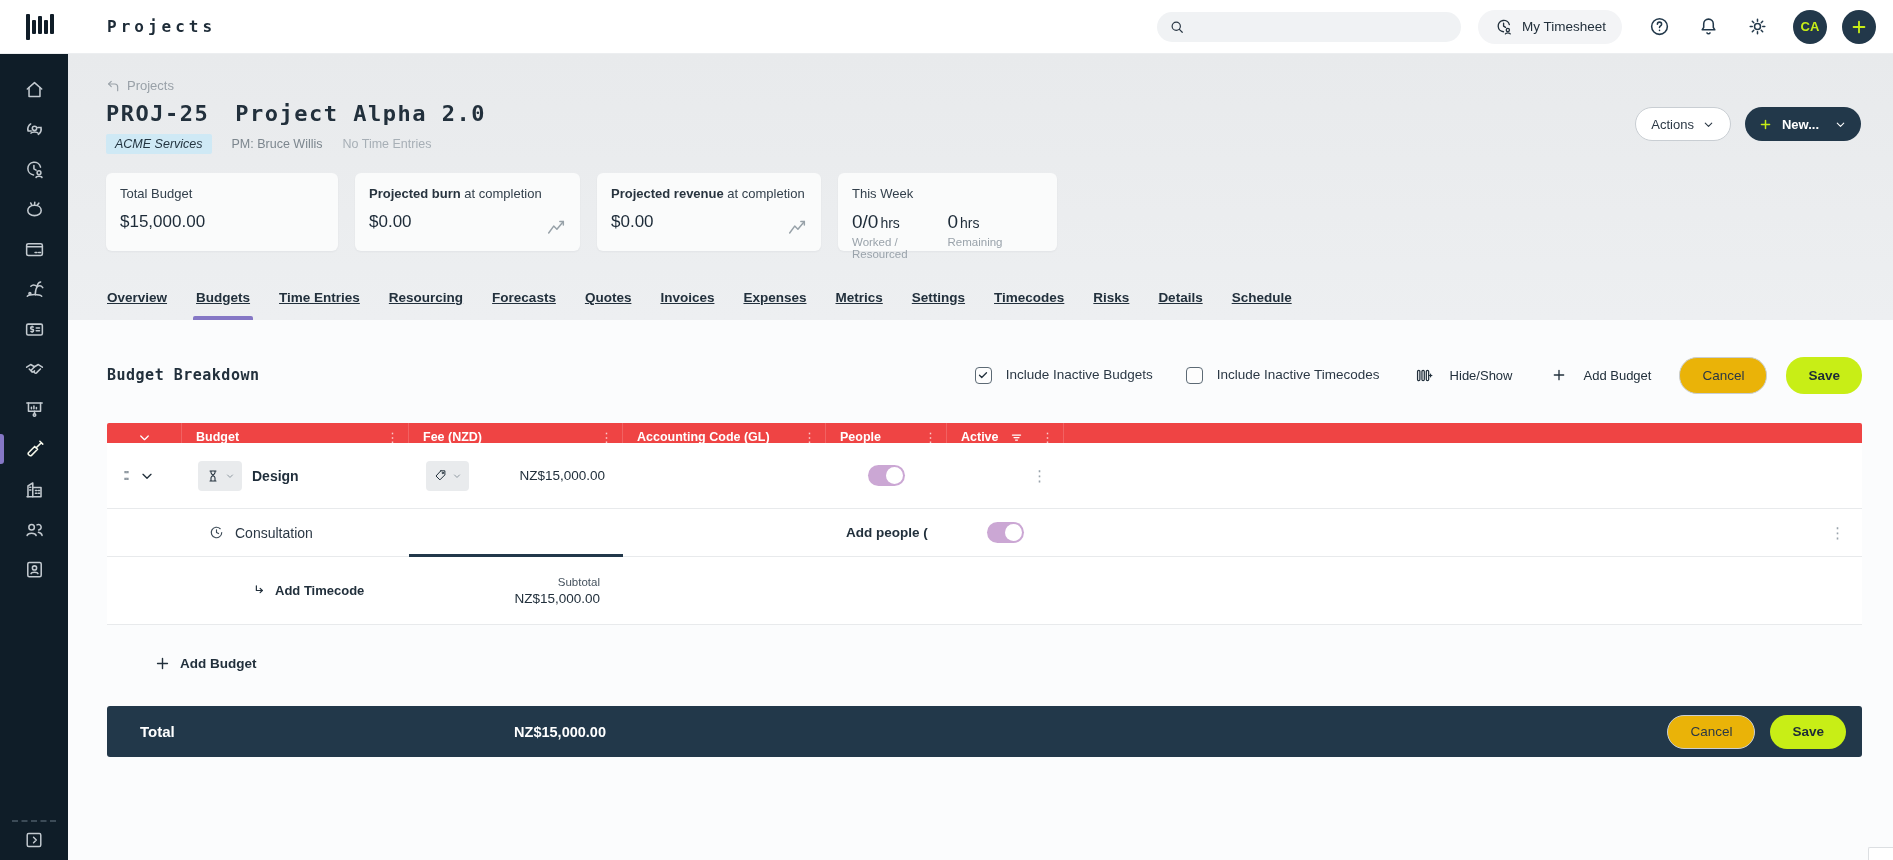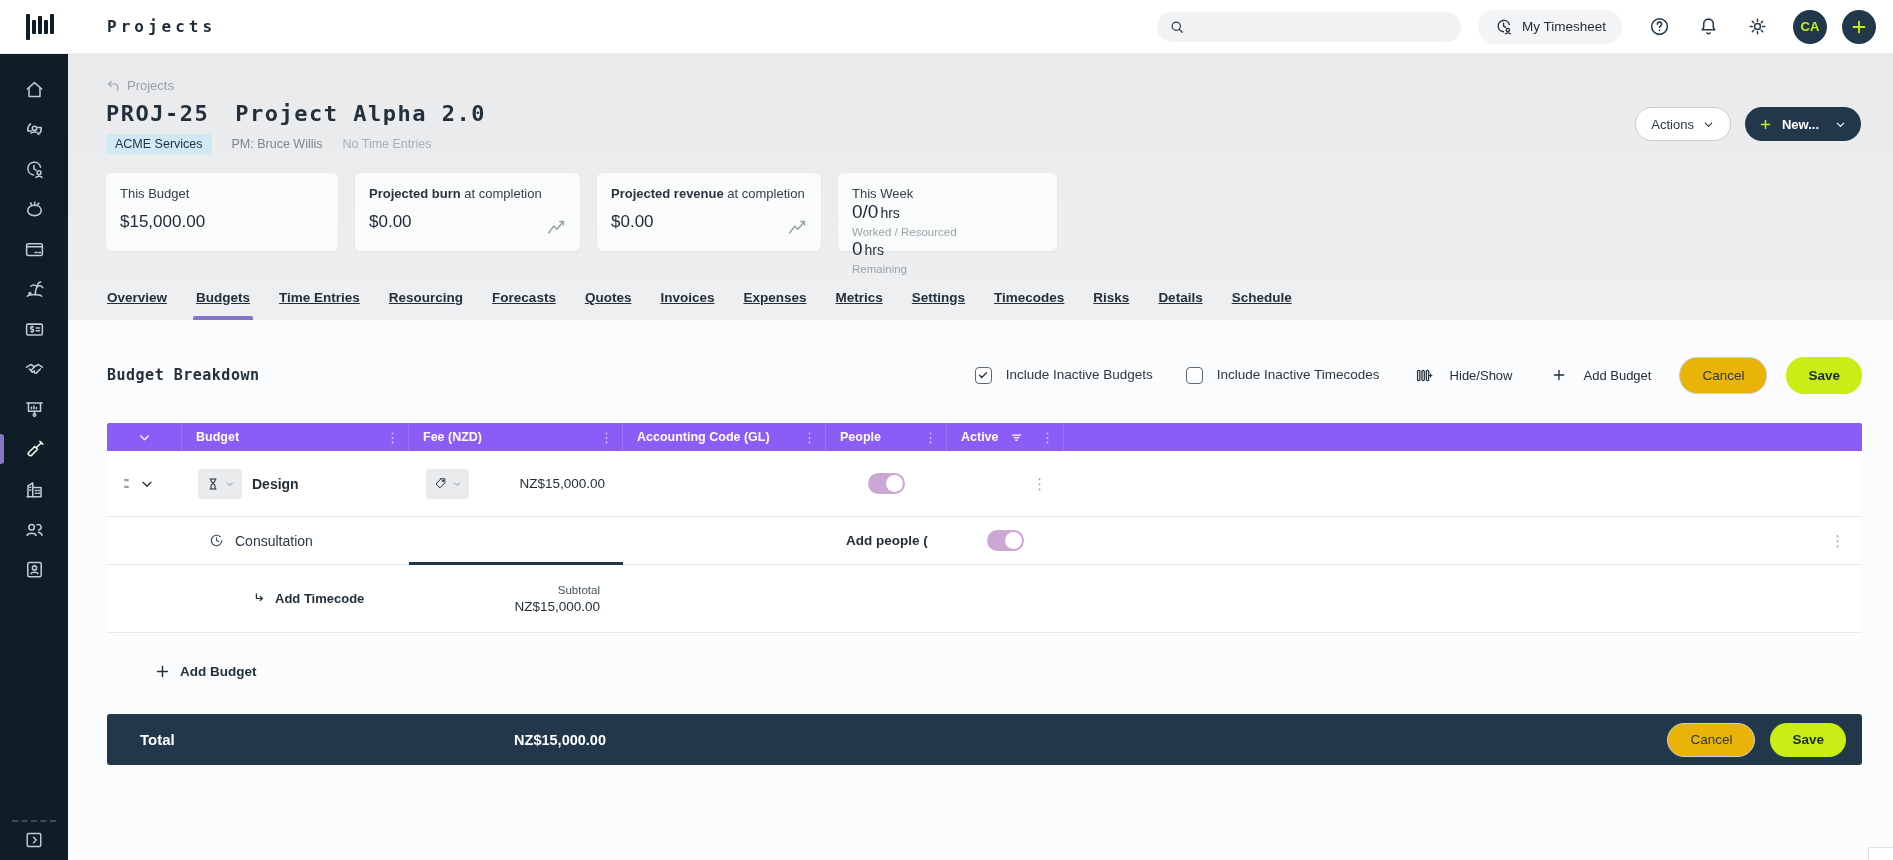--- a/index.html
+++ b/index.html
@@ -28,35 +28,35 @@
   .side-bottom-rule { position:absolute; bottom:38px; left:12px; right:12px; border-top:2px dashed #3c4b57; }
   .side-expand { position:absolute; bottom:4px; width:68px; height:32px; display:flex; align-items:center; justify-content:center; color:#c3cad0; cursor:pointer; background:none; border:none; }
 
   
   .main { position:absolute; top:54px; left:68px; right:0; bottom:0; }
   .header-zone { position:relative; height:266px; background:linear-gradient(180deg,#e8eaec 0%,#edeff1 100%); }
   .breadcrumb { position:absolute; top:24px; left:38px; display:flex; align-items:center; gap:7px; font-size:13px; color:#99a1a8; cursor:pointer; }
   .proj-title { position:absolute; top:47px; left:38px; font-size:22px; font-weight:bold; letter-spacing:1.5px; color:#22303c; white-space:nowrap; }
   .proj-title .code { margin-right:26px; }
   .chip-row { position:absolute; top:80px; left:38px; display:flex; align-items:center; gap:20px; font-size:12.5px; }
-  .client-chip { background:#cfe9f5; color:#243541; padding:3px 9px; border-radius:2px; }
+  .client-chip { background:#cfe9f5; color:#243541; padding:3px 9px; border-radius:2px;font-style:italic; }
   .pm-label { color:#7c868e; }
   .nte-label { color:#a7afb6; }
   .hdr-buttons { position:absolute; top:53px; right:32px; display:flex; gap:14px; }
   .btn-outline { height:34px; border-radius:17px; background:#fff; border:1px solid #c9ced3; font-size:13px; color:#2b3845; display:flex; align-items:center; gap:8px; padding:0 15px; cursor:pointer; font-family:inherit; }
   .btn-navy { height:34px; border-radius:17px; background:#22384a; border:none; font-size:13px; font-weight:bold; color:#fff; display:flex; align-items:center; gap:9px; padding:0 14px 0 13px; cursor:pointer; font-family:inherit; }
   .btn-navy .plus { color:#c8ee16; }
 
   .cards { position:absolute; top:119px; left:38px; display:flex; gap:17px; }
   .card { position:relative; background:#fafbfb; border-radius:6px; height:78px; box-shadow:0 1px 2px rgba(30,45,60,.05); padding:13px 14px; }
   .card .lbl { font-size:13px; color:#33404c; }
   .card .lbl b { font-weight:bold; color:#28343f; }
   .card .val { margin-top:11px; font-size:17px; font-weight:500; color:#1d2b38; }
   .card .trend { position:absolute; right:13px; bottom:13px; color:#97a1a8; }
-  .metrics { display:flex; margin-top:0;flex-direction:column; }
+  .metrics { display:flex; margin-top:10px; }
   .metric { width:125px; }
   .metric .big { font-size:19px; font-weight:500; color:#1d2b38; }
   .metric .big small { font-size:14px; font-weight:500; margin-left:2px; }
   .metric .cap { font-size:11.5px; color:#9aa3ab; margin-top:3px; }
 
   .tabs { position:absolute; bottom:0; left:38px; display:flex; gap:27px;text-decoration:underline; }
   .tab { position:relative; padding:9px 1px 15px; font-size:13.5px; font-weight:600; color:#22303c; cursor:pointer; white-space:nowrap; }
   .tab.active::after { content:""; position:absolute; left:-2px; right:-2px; bottom:0; height:4px; background:#8577c5; border-radius:2px 2px 0 0; }
 
   
@@ -68,21 +68,21 @@
   .checkbox { width:17px; height:17px; border:1.5px solid #5c6a75; border-radius:4px; background:#fdfdfd; display:flex; align-items:center; justify-content:center; color:#22303c; }
   .cb-label { font-size:13.5px; color:#2b3845; }
   .tool-link { display:flex; align-items:center; gap:16px; font-size:13px; font-weight:400; color:#22303c; background:none; border:none; cursor:pointer; font-family:inherit; }
   .gap33{margin-left:33px;} .gap35{margin-left:35px;} .gap39{margin-left:39px;} .gap28{margin-left:28px;} .gap19{margin-left:19px;}
   .btn-cancel { height:37px; border-radius:18px; background:#eab308; border:1px solid #c9ced3; padding:0 22px; font-size:13.5px; color:#2b3845; cursor:pointer; font-family:inherit; }
   .btn-save { height:37px; border-radius:18px; background:#c8ee16; border:none; padding:0 22px; font-size:13.5px; font-weight:bold; color:#1d2b37; cursor:pointer; font-family:inherit; }
 
   
   .tbl { margin-top:29px; }
   .tgrid { display:grid; grid-template-columns:75px 227px 214px 203px 121px 117px 1fr; align-items:center; }
-  .thead { background:#8b5cf6; border-radius:2px 2px 0 0; height:28px; color:#fff; }
+  .thead { background:#ef4444; border-radius:2px 2px 0 0; height:20px; color:#fff; }
   .th { height:28px; display:flex; align-items:center; padding-left:14px; font-size:12.5px; font-weight:bold; border-right:1px solid rgba(255,255,255,.16); }
   .th.handle { justify-content:center; padding:0; }
   .th .kebab { margin-left:auto; margin-right:5px; }
   .kebab { font-size:13px; color:rgba(255,255,255,.72); letter-spacing:0; line-height:1; background:none; border:none; cursor:pointer; padding:2px 4px; }
   .row-kebab { color:#9aa4ac; font-size:15px; background:none; border:none; cursor:pointer; padding:2px 5px; }
   .trow { background:#fff; border-bottom:1px solid #e8eaec; }
   .cell { height:100%; display:flex; align-items:center; position:relative; }
   .r1 { height:66px; } .r2 { height:48px; } .r3 { height:68px; }
   .drag-dots { color:#8f99a1; font-size:13px; letter-spacing:-3px; font-weight:bold; cursor:grab; }
   .chip-select { background:#e9ebed; border-radius:4px; height:30px; display:flex; align-items:center; gap:4px; padding:0 7px; color:#22303c; cursor:pointer; border:none; }
@@ -335,21 +335,21 @@
         <span style="margin-left:6px">
             <svg width="13" height="13" viewBox="0 0 24 24" style="stroke-width:2">
               <path d="M6 9.5l6 6 6-6"></path>
             </svg>
           </span>
       </button>
     </div>
 
     <div class="cards">
       <div class="card" style="width:232px">
-        <div class="lbl">This Budget</div>
+        <div class="lbl">Total Budget</div>
         <div class="val">$15,000.00</div>
       </div>
       <div class="card" style="width:225px">
         <div class="lbl"><b>Projected burn</b><span> at completion</span></div>
         <div class="val">$0.00</div>
         <span class="trend">
             <svg width="22" height="22" viewBox="0 0 24 24">
               <path d="M4 18.5 9.5 11l3.5 3.5L20 6"></path>
               <path d="M16.2 6H20v3.8"></path>
             </svg>

